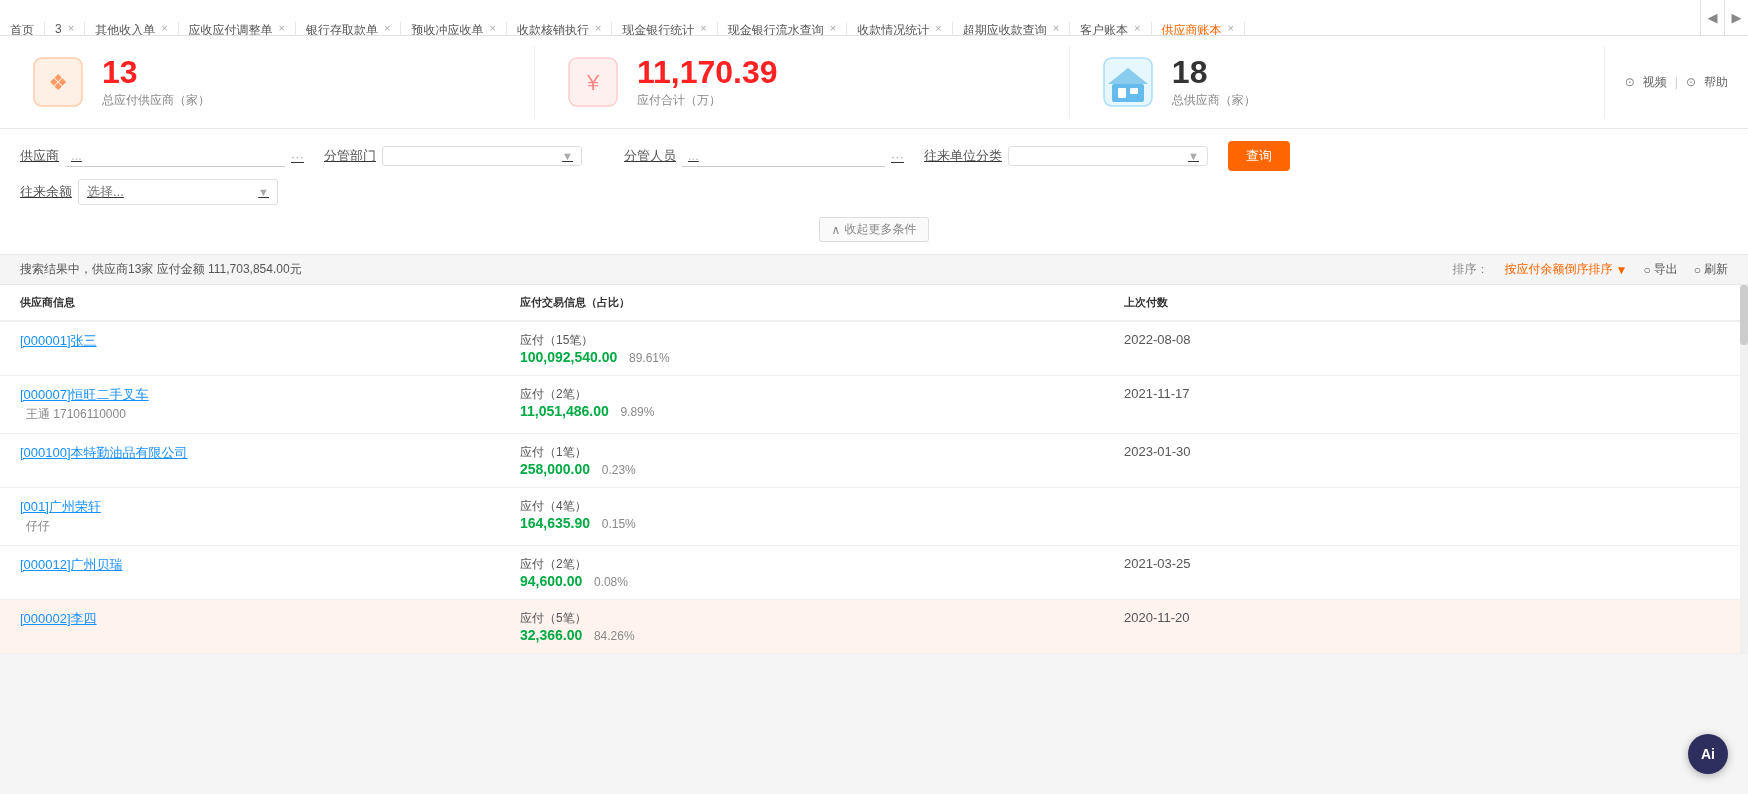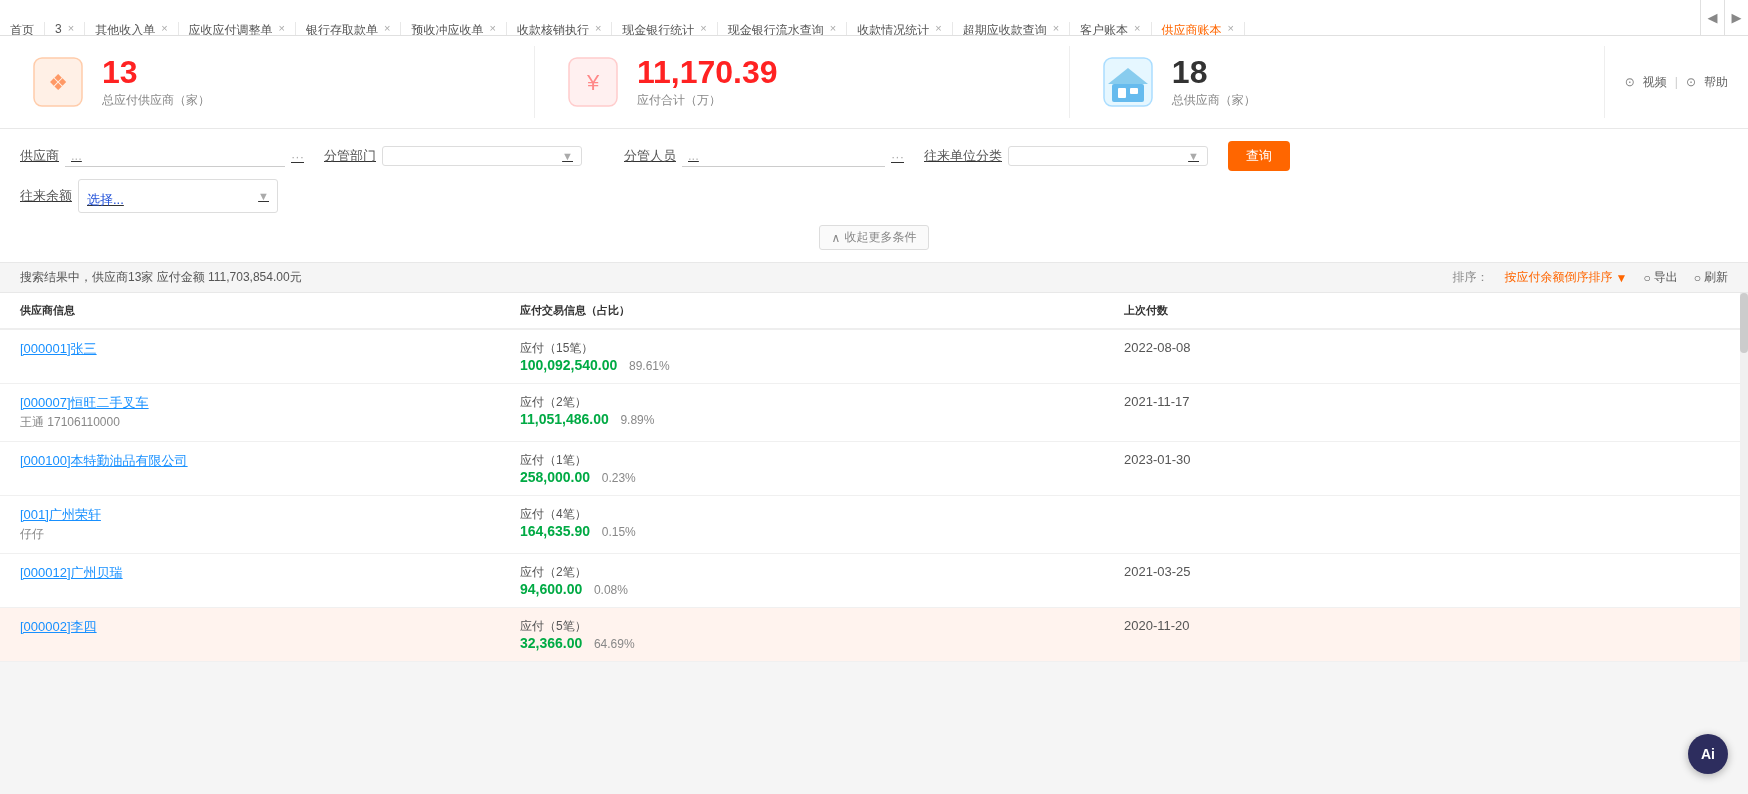--- a/index.html
+++ b/index.html
@@ -44,21 +44,21 @@
     .result-actions .sort-label { color: #888; }
     .result-actions .sort-select { display: flex; align-items: center; gap: 3px; color: #ff6600; cursor: pointer; }
     .result-actions .action-btn { display: flex; align-items: center; gap: 3px; cursor: pointer; color: #555; }
 
     
     .table-wrap { background: #fff; }
     .table-header { display: grid; grid-template-columns: 500px 1fr 1fr; border-bottom: 2px solid #eee; padding: 10px 20px; font-weight: bold; color: #333; font-size: 11px; background: #fff; }
     .table-row { display: grid; grid-template-columns: 500px 1fr 1fr; padding: 10px 20px; border-bottom: 1px solid #f0f0f0; align-items: start; }
     .table-row.highlighted { background: #fff3ee; }
     .supplier-name { color: #1890ff; text-decoration: underline; cursor: pointer; font-size: 13px; }
-    .supplier-sub { font-size: 12px; color: #888; margin-top: 2px; }
+    .supplier-sub { font-size: 12px; color: #888; margin-top: 2px; margin-left: 6px; }
     .tx-label { font-size: 12px; color: #555; }
     .tx-amount { font-size: 14px; color: #00aa44; font-weight: bold; margin-top: 2px; }
     .tx-percent { font-size: 12px; color: #888; margin-left: 8px; }
     .last-pay { font-size: 13px; color: #555; }
 
     
     .table-container { position: relative; }
     .scroll-bar { position: absolute; right: 0; top: 0; bottom: 0; width: 8px; background: #f0f0f0; }
     .scroll-thumb { width: 8px; height: 60px; background: #ccc; border-radius: 4px; position: absolute; top: 0; }
   </style>
@@ -205,21 +205,21 @@
       </div>
     </div>
 
     <button class="filter-btn">查询</button>
   </div>
 
   <div class="filter-row">
     <div class="filter-group">
       <span class="filter-label">往来余额</span>
       <div class="filter-select" style="width:180px;">
-        <span style="color:#1d4ed8;margin-top:8px;">选择...</span>
+        <span style="color:#737373;">选择...</span>
         <span class="arrow">▼</span>
       </div>
     </div>
   </div>
 
   <div class="collapse-row">
     <div class="collapse-btn">
       <span>∧</span>
       <span>收起更多条件</span>
     </div>
@@ -330,21 +330,21 @@
   <div class="table-row highlighted">
     <div>
       <div class="supplier-name">
         <span>[000002]李四</span>
       </div>
       <div class="supplier-sub"></div>
     </div>
     <div>
       <div class="tx-label">应付（5笔）</div>
       <span class="tx-amount">32,366.00</span>
-      <span class="tx-percent">64.69%</span>
+      <span class="tx-percent">84.26%</span>
     </div>
     <div class="last-pay">2020-11-20</div>
   </div>
 
   <div class="scroll-bar">
     <div class="scroll-thumb"></div>
   </div>
 </div>
 
 <div style="position:fixed; bottom:20px; right:20px; background:#2d2d5e; color:#fff; border-radius:50%; width:40px; height:40px; display:flex; align-items:center; justify-content:center; font-size:14px; font-weight:bold; cursor:pointer; box-shadow: 0 2px 8px rgba(0,0,0,0.3);">

